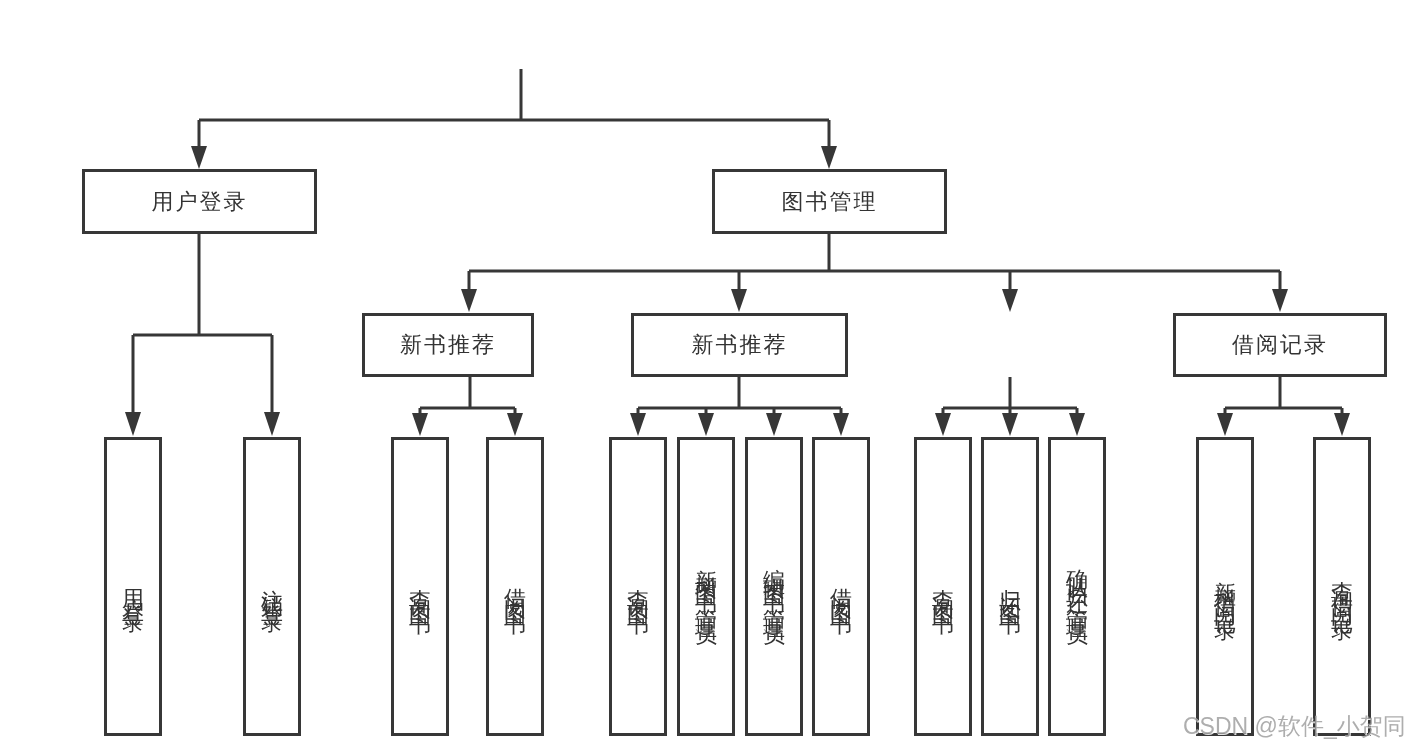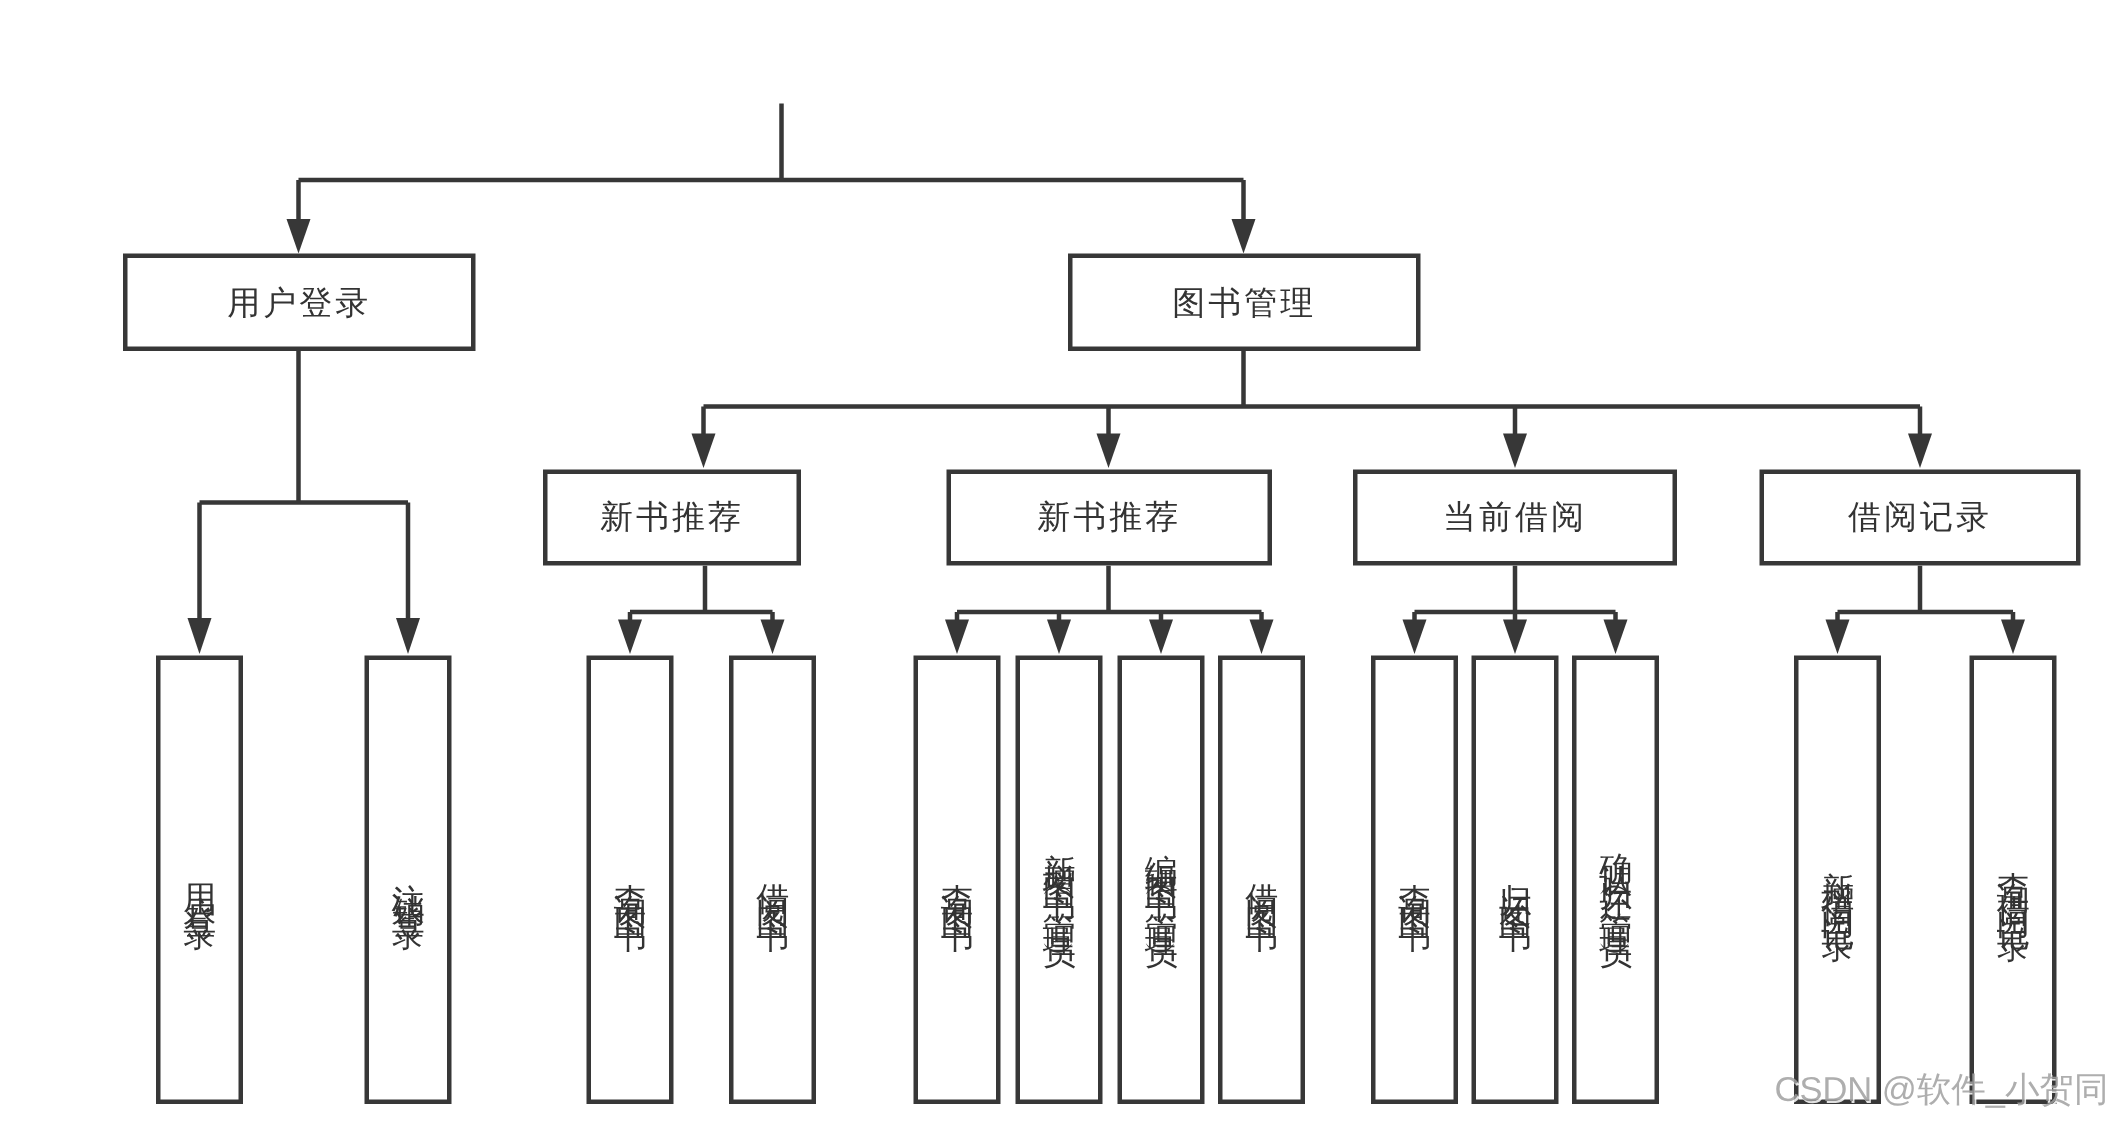--- a/index.html
+++ b/index.html
@@ -137,23 +137,20 @@
   <div class="box h-label n-bm">
     <span>图书管理</span>
   </div>
 
   <div class="box h-label n-nb">
     <span>新书推荐</span>
   </div>
   <div class="box h-label n-bb">
     <span>新书推荐</span>
   </div>
-  <div class="box h-label n-cb">
-    <span>当前借阅</span>
-  </div>
   <div class="box h-label n-br">
     <span>借阅记录</span>
   </div>
 
   <div class="box v-label leaf l-ul-1">
     <span>用户登录</span>
   </div>
   <div class="box v-label leaf l-ul-2">
     <span>注销登录</span>
   </div>

